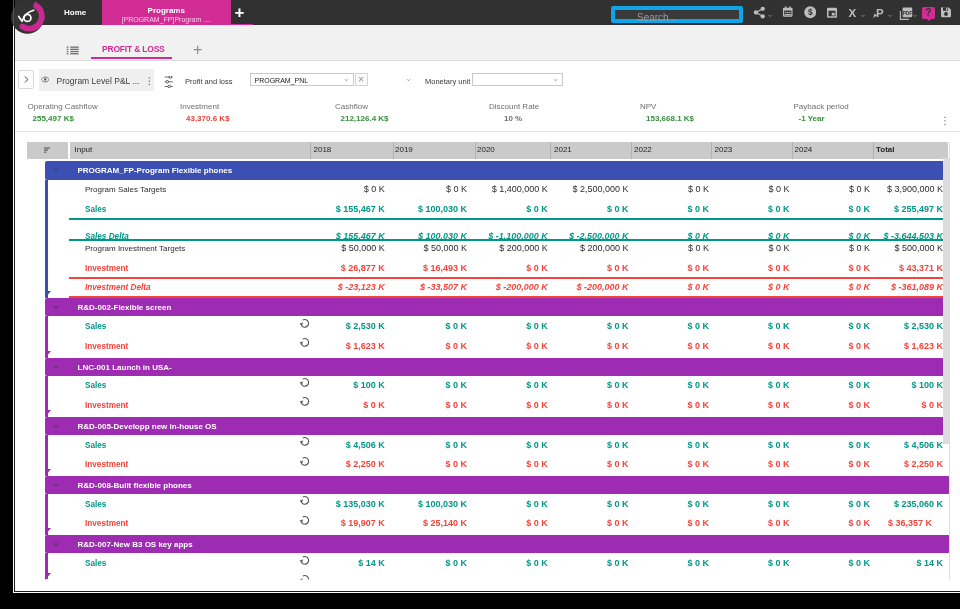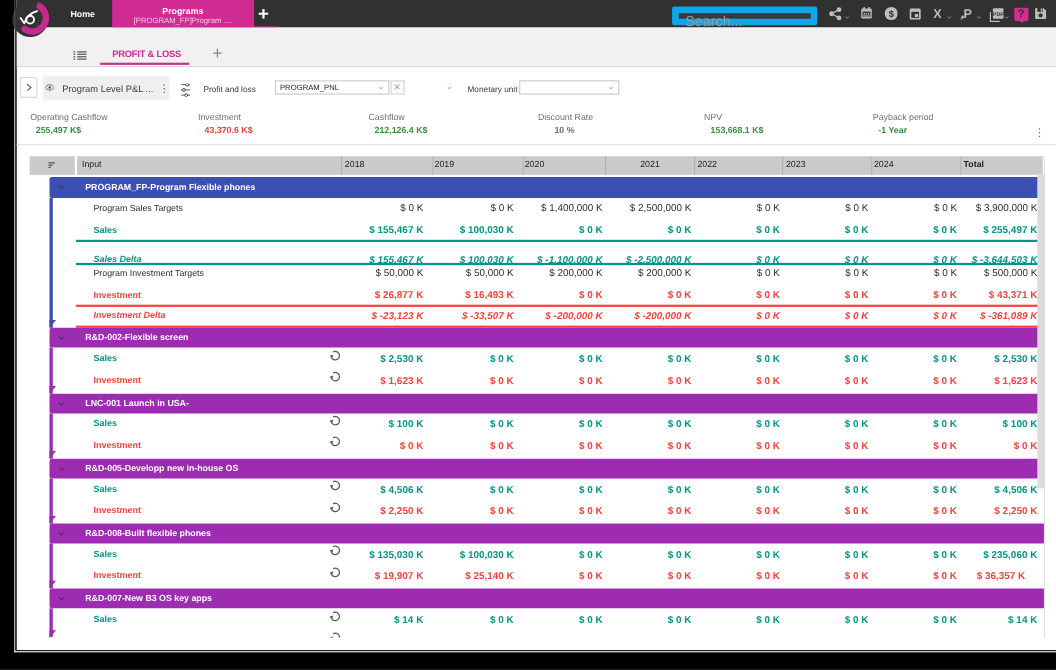--- a/index.html
+++ b/index.html
@@ -32,21 +32,21 @@
 <div style="position:absolute;left:234.5px;top:2.5px;font-size:17px;font-weight:bold;color:#fff">+</div>
 <svg style="position:absolute;left:10px;top:0;z-index:30" width="38" height="38" viewBox="0 0 38 38">
 <circle cx="17.5" cy="17.3" r="16.4" fill="#333333"></circle>
 <path d="M 26.4 6.0 A 11.9 11.9 0 1 1 12.4 26.5" fill="none" stroke="#c62a90" stroke-width="5.8" stroke-linecap="round"></path>
 <path d="M 23.1 5.3 A 13.2 13.2 0 0 1 29.9 12.8" fill="none" stroke="#c62a90" stroke-width="1.1"></path>
 <path d="M 23.9 3.5 A 15.2 15.2 0 0 1 31.8 12.1" fill="none" stroke="#c62a90" stroke-width="1.1"></path>
 <path d="M 24.6 2.1 A 16.8 16.8 0 0 1 33.3 11.6" fill="none" stroke="#c62a90" stroke-width="1.1"></path>
 <circle cx="17.4" cy="17.9" r="3.55" fill="none" stroke="#fff" stroke-width="1.7"></circle>
 <path d="M 8.7 16.4 L 12.1 21.2 Q 14.6 12.6 23.7 10.2" fill="none" stroke="#fff" stroke-width="1.7" stroke-linecap="round" stroke-linejoin="round"></path>
 </svg>
-<div style="position:absolute;left:611px;top:5.5px;width:131.5px;height:17.5px;background:#3a3a3a;border:6px solid #0ea5e9;border-radius:2px;color:#9a9a9a;font-size:13px;line-height:16px;padding-left:6px">Search...</div>
+<div style="position:absolute;left:611px;top:5.5px;width:131.5px;height:17.5px;background:#3a3a3a;border:4px solid #0ea5e9;border-radius:2px;color:#9a9a9a;font-size:10px;line-height:16px;padding-left:22px">Search...</div>
 <svg style="position:absolute;left:753px;top:6px" width="13" height="13" viewBox="0 0 24 24">
     <circle cx="18" cy="5.2" r="4" fill="#bdbdbd"></circle>
     <circle cx="5.5" cy="12" r="4" fill="#bdbdbd"></circle>
     <circle cx="18" cy="19" r="4" fill="#bdbdbd"></circle>
     <path d="M5.5 12L18 5.2M5.5 12l12.5 7" stroke="#bdbdbd" stroke-width="2.2"></path>
   </svg>
 <svg style="position:absolute;left:766.5px;top:13px" width="6" height="5.5" viewBox="0 0 24 24">
     <path d="M5 8.5l7 7 7-7" fill="none" stroke="#bdbdbd" stroke-width="2.6"></path>
   </svg>
 <svg style="position:absolute;left:781.5px;top:5px" width="11.5" height="14" viewBox="0 0 24 24">
@@ -174,21 +174,21 @@
 <div class="hcell" style="left:310px;width:82.5px;background:#cacaca;border-left:1px solid #b1b1b1">
     <span style="left:2.5px;">2018</span>
   </div>
 <div class="hcell" style="left:392.5px;width:82.5px;background:#cacaca;border-left:1px solid #b1b1b1">
     <span style="left:1.5px;">2019</span>
   </div>
 <div class="hcell" style="left:475px;width:75px;background:#cacaca;border-left:1px solid #b1b1b1">
     <span style="left:1px;">2020</span>
   </div>
 <div class="hcell" style="left:550px;width:80.5px;background:#cacaca;border-left:1px solid #b1b1b1">
-    <span style="left:3px;margin-left:28px;">2021</span>
+    <span style="left:3px;">2021</span>
   </div>
 <div class="hcell" style="left:630.5px;width:80.5px;background:#cacaca;border-left:1px solid #b1b1b1">
     <span style="left:2.5px;">2022</span>
   </div>
 <div class="hcell" style="left:711px;width:80.5px;background:#cacaca;border-left:1px solid #b1b1b1">
     <span style="left:2.5px;">2023</span>
   </div>
 <div class="hcell" style="left:791.5px;width:81.0px;background:#cacaca;border-left:1px solid #b1b1b1">
     <span style="left:2.0px;">2024</span>
   </div>

